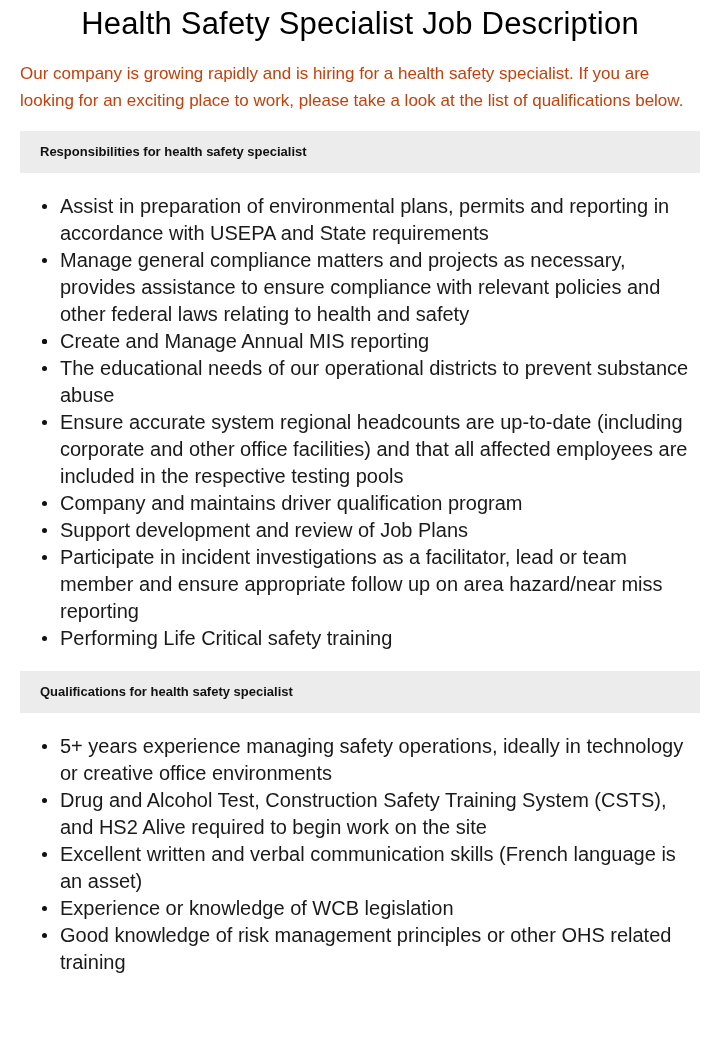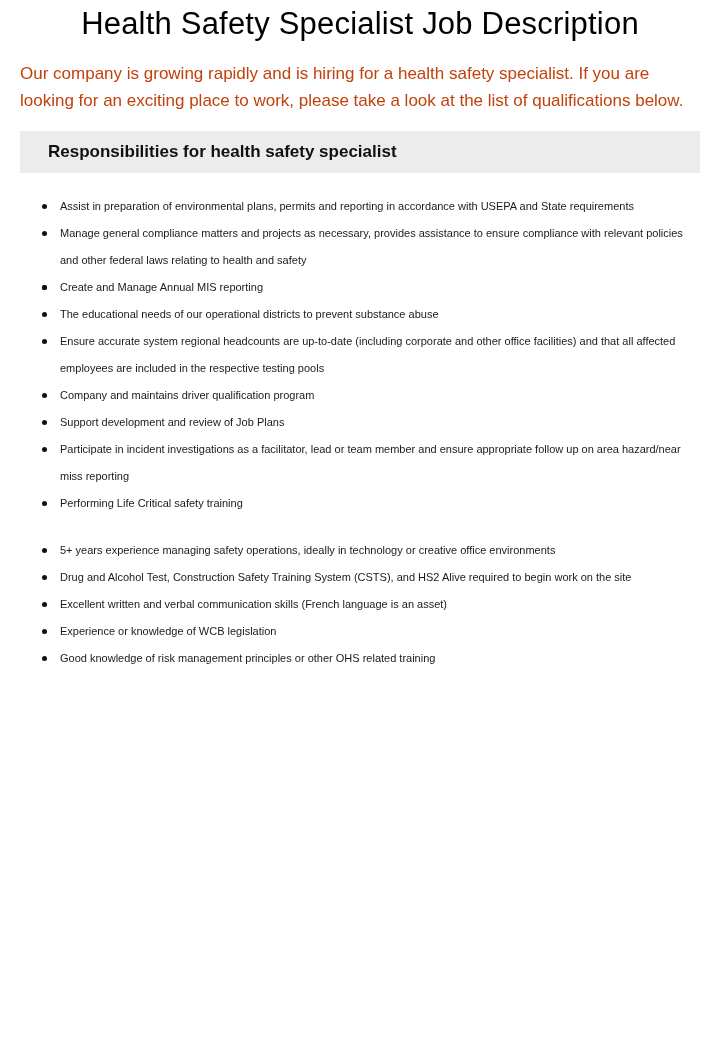--- a/index.html
+++ b/index.html
@@ -34,36 +34,36 @@
       margin: 14px 0 0 0;
       font-size: 17px;
       line-height: 27px;
       color: #c2410c;
     }
     .section-header {
       margin-top: 17px;
       background: #ececec;
       height: 42px;
       line-height: 42px;
-      padding-left: 28px;
-      font-size: 17px;
+      padding-left: 20px;
+      font-size: 13px;
       font-weight: bold;
       color: #111111;
     }
     .section-header.second {
       margin-top: 19px;
     }
     ul.items {
       list-style: none;
       margin: 20px 0 0 0;
       padding: 0 0 0 40px;
     }
     ul.items li {
       position: relative;
-      font-size: 11px;
+      font-size: 20px;
       line-height: 27px;
       color: #1a1a1a;
       padding-right: 0;
     }
     ul.items li .bullet {
       position: absolute;
       left: -18px;
       top: 11px;
       width: 5px;
       height: 5px;
@@ -85,20 +85,21 @@
     <li><span class="bullet"></span></li>
     <li><span class="bullet"></span><span>Create and Manage Annual MIS reporting</span></li>
     <li><span class="bullet"></span><span>The educational needs of our operational districts to prevent substance abuse</span></li>
     <li><span class="bullet"></span><span>Ensure accurate system regional headcounts are up-to-date (including corporate and other office facilities) and that all affected employees are included in the respective testing pools</span></li>
     <li><span class="bullet"></span><span>Company and maintains driver qualification program</span></li>
     <li><span class="bullet"></span><span>Support development and review of Job Plans</span></li>
     <li><span class="bullet"></span><span>Participate in incident investigations as a facilitator, lead or team member and ensure appropriate follow up on area hazard/near miss reporting</span></li>
     <li><span class="bullet"></span><span>Performing Life Critical safety training</span></li>
   </ul>
 
+  <div class="section-header second">Qualifications for health safety specialist</div>
   <ul class="items">
     <li><span class="bullet"></span><span>5+ years experience managing safety operations, ideally in technology or creative office environments</span></li>
     <li><span class="bullet"></span><span>Drug and Alcohol Test, Construction Safety Training System (CSTS), and HS2 Alive required to begin work on the site</span></li>
     <li><span class="bullet"></span><span>Excellent written and verbal communication skills (French language is an asset)</span></li>
     <li><span class="bullet"></span><span>Experience or knowledge of WCB legislation</span></li>
     <li><span class="bullet"></span><span>Good knowledge of risk management principles or other OHS related training</span></li>
   </ul>
 </div>
 
 </body></html>

